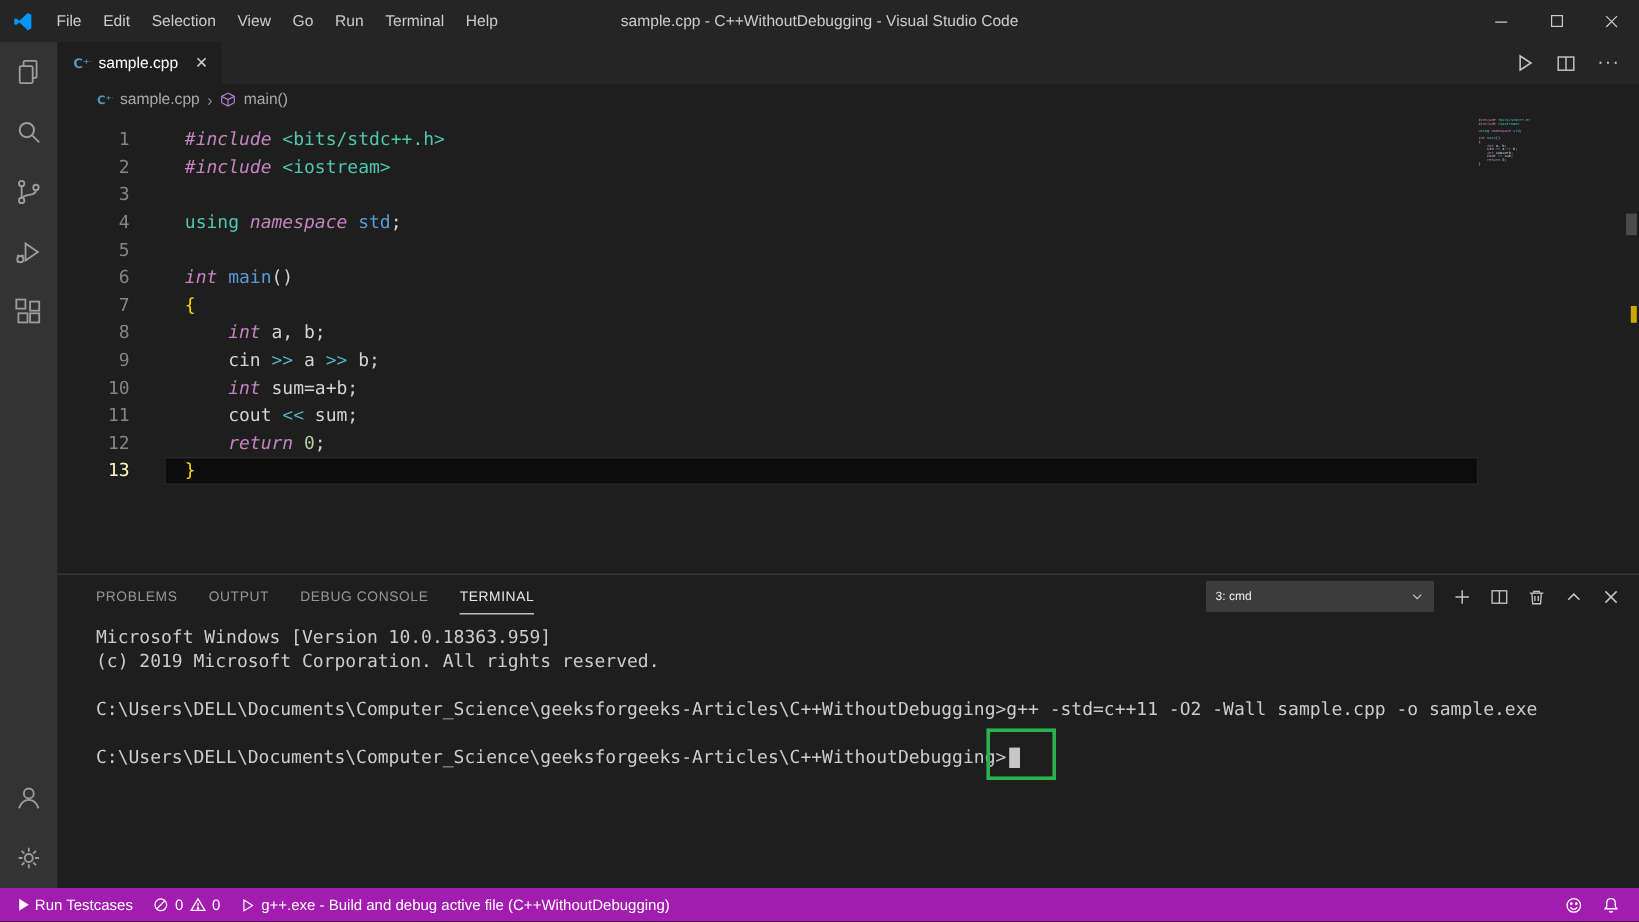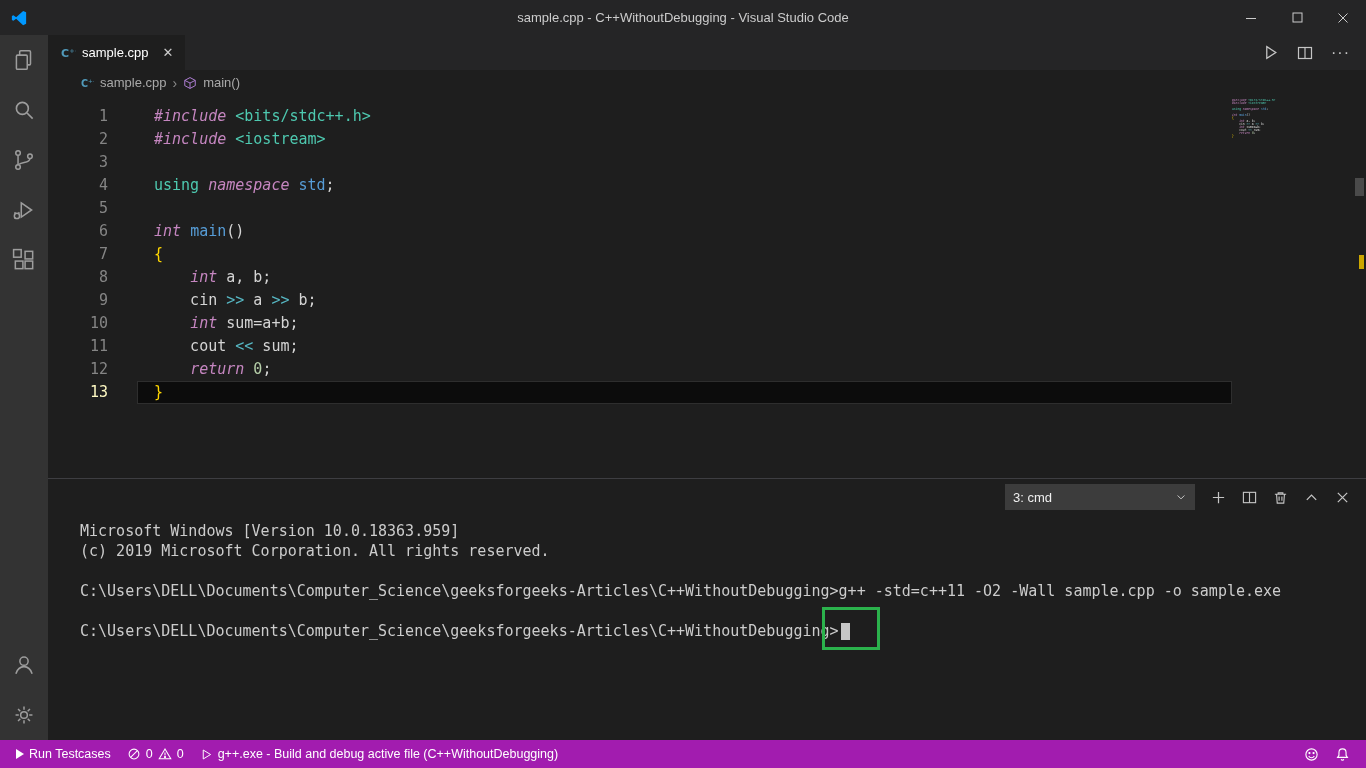--- a/index.html
+++ b/index.html
@@ -65,21 +65,21 @@
     background:#cca700; }
 
   
   .panel { height:262px; border-top:1px solid #3e3e42; background:#1e1e1e;
     display:flex; flex-direction:column; }
   .panel-header { height:36px; display:flex; align-items:center; padding:0 16px 0 32px; flex:none; }
   .panel-tab { font-size:11.5px; letter-spacing:.5px; color:#969696; margin-right:26px;
     padding:9px 0 7px 0; cursor:default; }
   .panel-tab.active { color:#e7e7e7; border-bottom:1px solid #e7e7e7; }
   .panel-header-right { margin-left:auto; display:flex; align-items:center; gap:16px; color:#c5c5c5; }
-  .term-select { width:190px; height:26px; background:#3c3c3c; color:#f0f0f0; font-size:13px;
+  .term-select { width:190px; height:26px; background:#3c3c3c; color:#f0f0f0; font-size:10px;
     display:flex; align-items:center; justify-content:space-between; padding:0 8px; }
 
   .terminal { position:relative; flex:1; padding:6px 20px 0 32px; color:#cccccc;
     font-family:"DejaVu Sans Mono", monospace; font-size:15px; line-height:20px; }
   .term-line { white-space:pre; height:20px; }
   .term-cursor { display:inline-block; width:9px; height:17px; background:#c6c6c6;
     vertical-align:middle; margin-left:2px; }
   .annotation-box { position:absolute; left:774px; top:92px; width:58px; height:43px;
     border:3px solid #2bb24c; }
 
@@ -95,20 +95,30 @@
 </style>
 </head>
 <body>
 
 <div class="titlebar">
   <span class="vslogo">
     <svg class="ic" width="18" height="18" viewBox="0 0 24 24">
         <path fill="#0098ff" d="M17.5 2.5 8.2 11 4.5 8.2 2.5 9.2v5.6l2 1 3.7-2.8 9.3 8.5 4-1.9V4.4z"></path>
       </svg>
   </span>
+  <nav class="menus" style="display:flex">
+      <span class="menu-item">File</span>
+      <span class="menu-item">Edit</span>
+      <span class="menu-item">Selection</span>
+      <span class="menu-item">View</span>
+      <span class="menu-item">Go</span>
+      <span class="menu-item">Run</span>
+      <span class="menu-item">Terminal</span>
+      <span class="menu-item">Help</span>
+    </nav>
   <div class="window-title">sample.cpp - C++WithoutDebugging - Visual Studio Code</div>
   <div class="window-controls">
     <div class="wc">
       <svg class="ic" width="12" height="12" viewBox="0 0 12 12">
           <line x1="1" y1="6.5" x2="11" y2="6.5" stroke="#cccccc"></line>
         </svg>
     </div>
     <div class="wc">
       <svg class="ic" width="11" height="11" viewBox="0 0 11 11">
           <rect x="1" y="1" width="9" height="9" fill="none" stroke="#cccccc"></rect>
@@ -282,20 +292,26 @@
         <div class="minimap">
           <div class="minimap-inner"><div><span class="tok-pp">#include</span><span class="tok-plain"> </span><span class="tok-inc">&lt;bits/stdc++.h&gt;</span></div><div><span class="tok-pp">#include</span><span class="tok-plain"> </span><span class="tok-inc">&lt;iostream&gt;</span></div><div>&nbsp;</div><div><span class="tok-teal">using</span><span class="tok-plain"> </span><span class="tok-pp">namespace</span><span class="tok-plain"> </span><span class="tok-blue">std</span><span class="tok-plain">;</span></div><div>&nbsp;</div><div><span class="tok-pp">int</span><span class="tok-plain"> </span><span class="tok-blue">main</span><span class="tok-plain">()</span></div><div><span class="tok-gold">{</span></div><div><span class="tok-plain">    </span><span class="tok-pp">int</span><span class="tok-plain"> a, b;</span></div><div><span class="tok-plain">    cin </span><span class="tok-cyan">&gt;&gt;</span><span class="tok-plain"> a </span><span class="tok-cyan">&gt;&gt;</span><span class="tok-plain"> b;</span></div><div><span class="tok-plain">    </span><span class="tok-pp">int</span><span class="tok-plain"> sum=a+b;</span></div><div><span class="tok-plain">    cout </span><span class="tok-cyan">&lt;&lt;</span><span class="tok-plain"> sum;</span></div><div><span class="tok-plain">    </span><span class="tok-pp">return</span><span class="tok-plain"> </span><span class="tok-num">0</span><span class="tok-plain">;</span></div><div><span class="tok-gold">}</span></div></div>
         </div>
         <div class="scroll-thumb"></div>
         <div class="overview-mark"></div>
       </div>
     </div>
 
     <div class="panel">
       <div class="panel-header">
+        <div style="display:flex">
+            <span class="panel-tab">PROBLEMS</span>
+            <span class="panel-tab">OUTPUT</span>
+            <span class="panel-tab">DEBUG CONSOLE</span>
+            <span class="panel-tab active">TERMINAL</span>
+          </div>
         <div class="panel-header-right">
           <div class="term-select">
             <span>3: cmd</span>
             <svg class="ic" width="12" height="12" viewBox="0 0 16 16" fill="none" stroke="#cccccc" stroke-width="1.3">
                 <path d="M3.5 6l4.5 4.5L12.5 6"></path>
               </svg>
           </div>
           <span>
             <svg class="ic" width="15" height="15" viewBox="0 0 16 16" fill="none" stroke="#c5c5c5" stroke-width="1.3">
                 <path d="M8 2v12 M2 8h12"></path>

